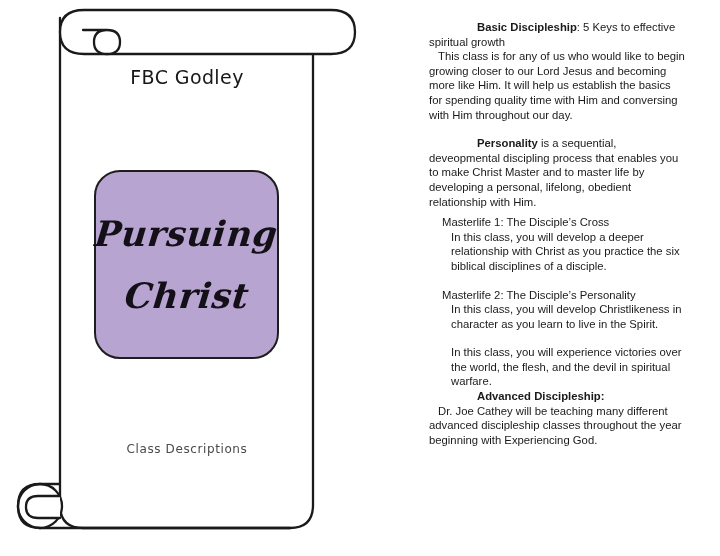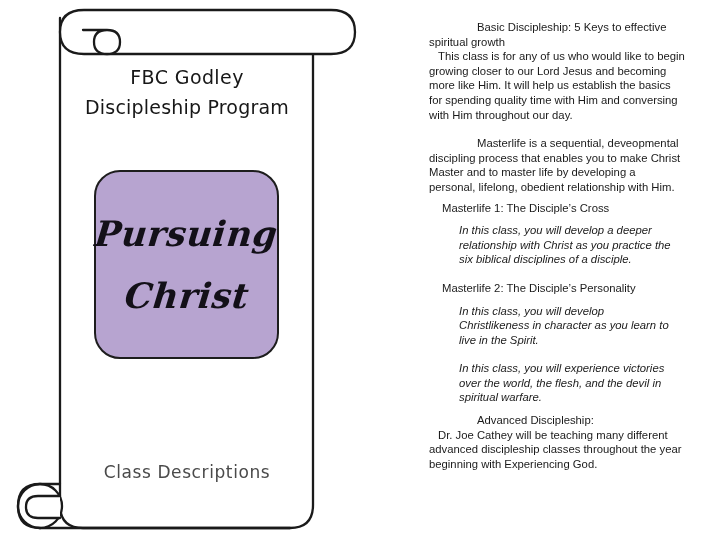--- a/index.html
+++ b/index.html
@@ -86,46 +86,45 @@
     transform: skewX(-6deg);
   }
 
   #scroll-subtitle {
     position: absolute;
     left: 62px;
     top: 442px;
     width: 250px;
     text-align: center;
     font-family: "DejaVu Sans", sans-serif;
-    font-size: 17px;
+    font-size: 12px;
     color: #4a4a4a;
     letter-spacing: 0.6px;
-    margin-top: 20px;
   }
 
   
   #content-column {
     position: absolute;
     left: 429px;
     top: 20px;
     width: 256px;
     font-family: "Liberation Sans", sans-serif;
     font-size: 11.3px;
     line-height: 14.6px;
     color: #1a1a1a;
   }
   .block { margin: 0 0 0 0; }
   .block + .block { margin-top: 14px; }
   .para { margin: 0; }
   .para.indent-1 { text-indent: 9px; }
   .ml-group { margin-left: 13px; }
   .ml-group + .ml-group { margin-top: 14px; }
   .ml-head { margin: 0; }
-  .ml-body { margin: 8px; padding-left: 9px; font-style: italic; }
-  .bold { font-weight: normal; padding-left: 48px; }
+  .ml-body { margin: 0; padding-left: 9px; }
+  .bold { font-weight: bold; padding-left: 48px; }
   #spacer-gap { height: 6px; }
 </style>
 </head>
 <body>
 
 <div id="slide">
 
   <div id="scroll-graphic">
     <svg width="400" height="556" viewBox="0 0 400 556" xmlns="http://www.w3.org/2000/svg">
       <g fill="none" stroke="#1a1a1a" stroke-width="2.3" stroke-linecap="round" stroke-linejoin="round">
@@ -143,40 +142,39 @@
         <path d="M60,496 L38,496 Q26,496 26,507 Q26,518 38,518 L60,518" fill="#ffffff" stroke="#1a1a1a"></path>
         <path d="M40,528 Q18,528 18,506 Q18,484 40,484 L60,484" fill="none" stroke="#1a1a1a"></path>
       </g>
     </svg>
   </div>
 
   <div class="scroll-text-layer">
 
     <div id="scroll-title">
       <span class="title-line title-line-1">FBC Godley</span>
-      <span class="title-line title-line-2">Discipleship Program</span>
     </div>
 
     <div id="purple-card">
       <span class="card-line">Pursuing</span>
       <span class="card-line">Christ</span>
     </div>
 
     <div id="scroll-subtitle">Class Descriptions</div>
   </div>
 
   <div id="content-column">
 
     <div class="block">
       <p class="para"><span class="bold">Basic Discipleship</span><span>:  5 Keys to effective spiritual growth</span></p>
       <p class="para indent-1">This class is for any of us who would like to begin growing closer to our Lord Jesus and becoming more like Him.  It will help us establish the basics for spending quality time with Him and conversing with Him throughout our day.</p>
     </div>
 
     <div class="block">
-      <p class="para"><span class="bold">Masterlife</span><span> is a sequential, deveopmental discipling process that enables you to make Christ Master and to master life by developing a personal, lifelong, obedient relationship with Him.</span></p>
+      <p class="para"><span class="bold">Personality</span><span> is a sequential, deveopmental discipling process that enables you to make Christ Master and to master life by developing a personal, lifelong, obedient relationship with Him.</span></p>
     </div>
 
     <div id="spacer-gap"></div>
 
     <div class="ml-group">
       <p class="ml-head">Masterlife 1:  The Disciple’s Cross</p>
       <p class="ml-body">In this class, you will develop a deeper relationship with Christ as you practice the six biblical disciplines of a disciple.</p>
     </div>
 
     <div class="ml-group">

